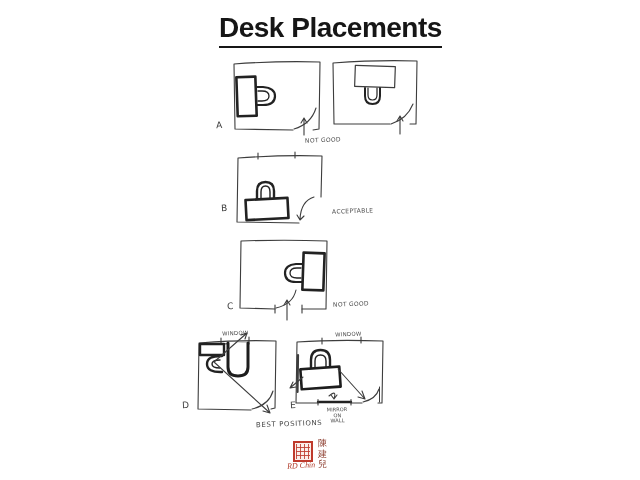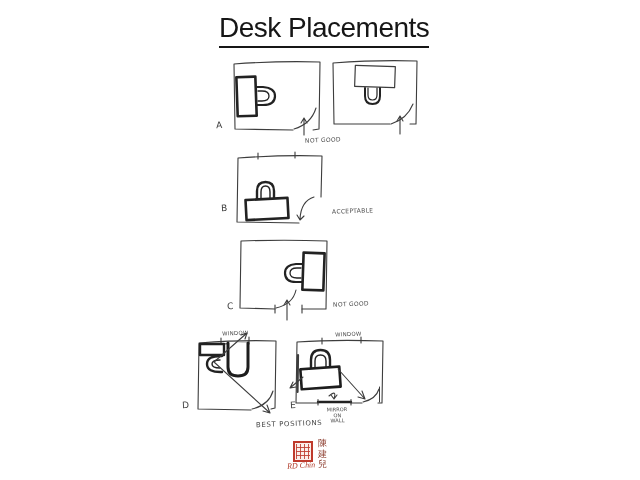--- a/index.html
+++ b/index.html
@@ -2,21 +2,21 @@
 <html><head>
 <meta charset="utf-8">
 <style>
   html,body{margin:0;padding:0;background:#fff;}
   .slide{
     position:relative;width:640px;height:480px;background:#ffffff;overflow:hidden;
     font-family:"DejaVu Sans",sans-serif;color:#3d3d3d;
   }
   .title{
     position:absolute;left:219px;top:12px;margin:0;
-    font-family:"Liberation Sans",sans-serif;font-size:28px;font-weight:normal;
+    font-family:"Liberation Sans",sans-serif;font-size:28px;font-weight:bold;
     letter-spacing:-0.5px;color:#161616;border-bottom:2px solid #161616;padding-bottom:2px;
   }
   .sketch{position:absolute;left:0;top:0;}
   .letter{
     position:absolute;font-size:9px;color:#3a3a3a;transform:rotate(-3deg);
   }
   .ann{
     position:absolute;font-size:6px;color:#4a4a4a;letter-spacing:0.3px;
     transform:rotate(-2deg);white-space:nowrap;
   }

